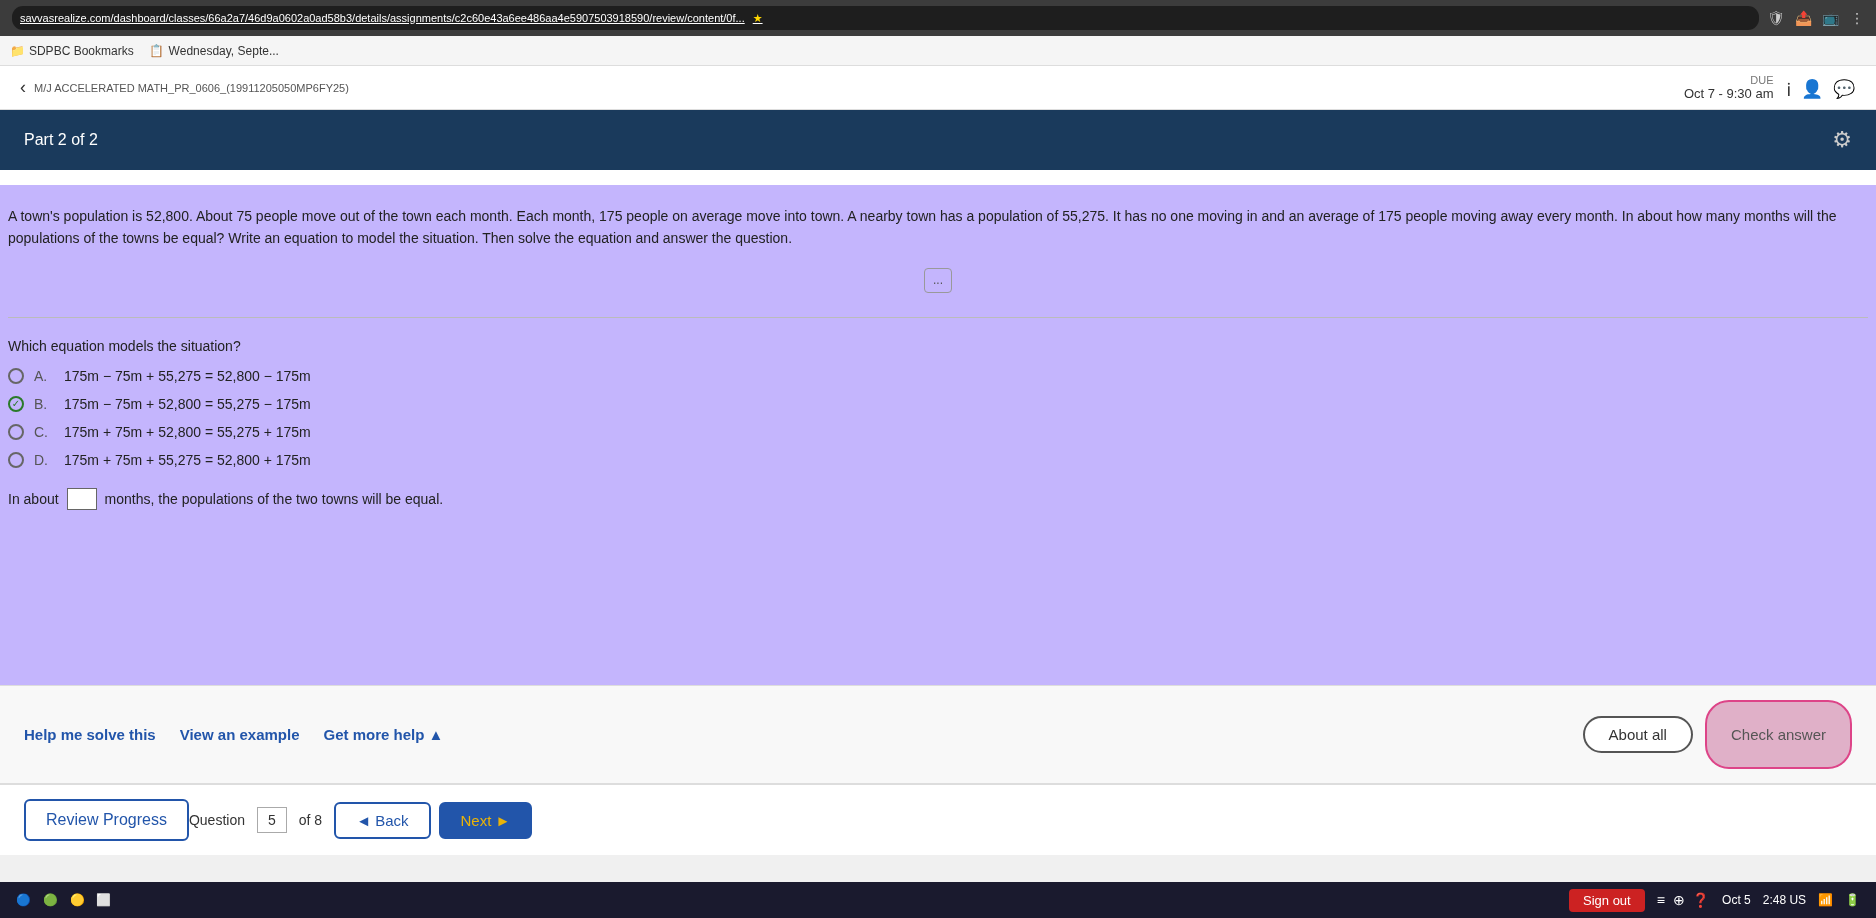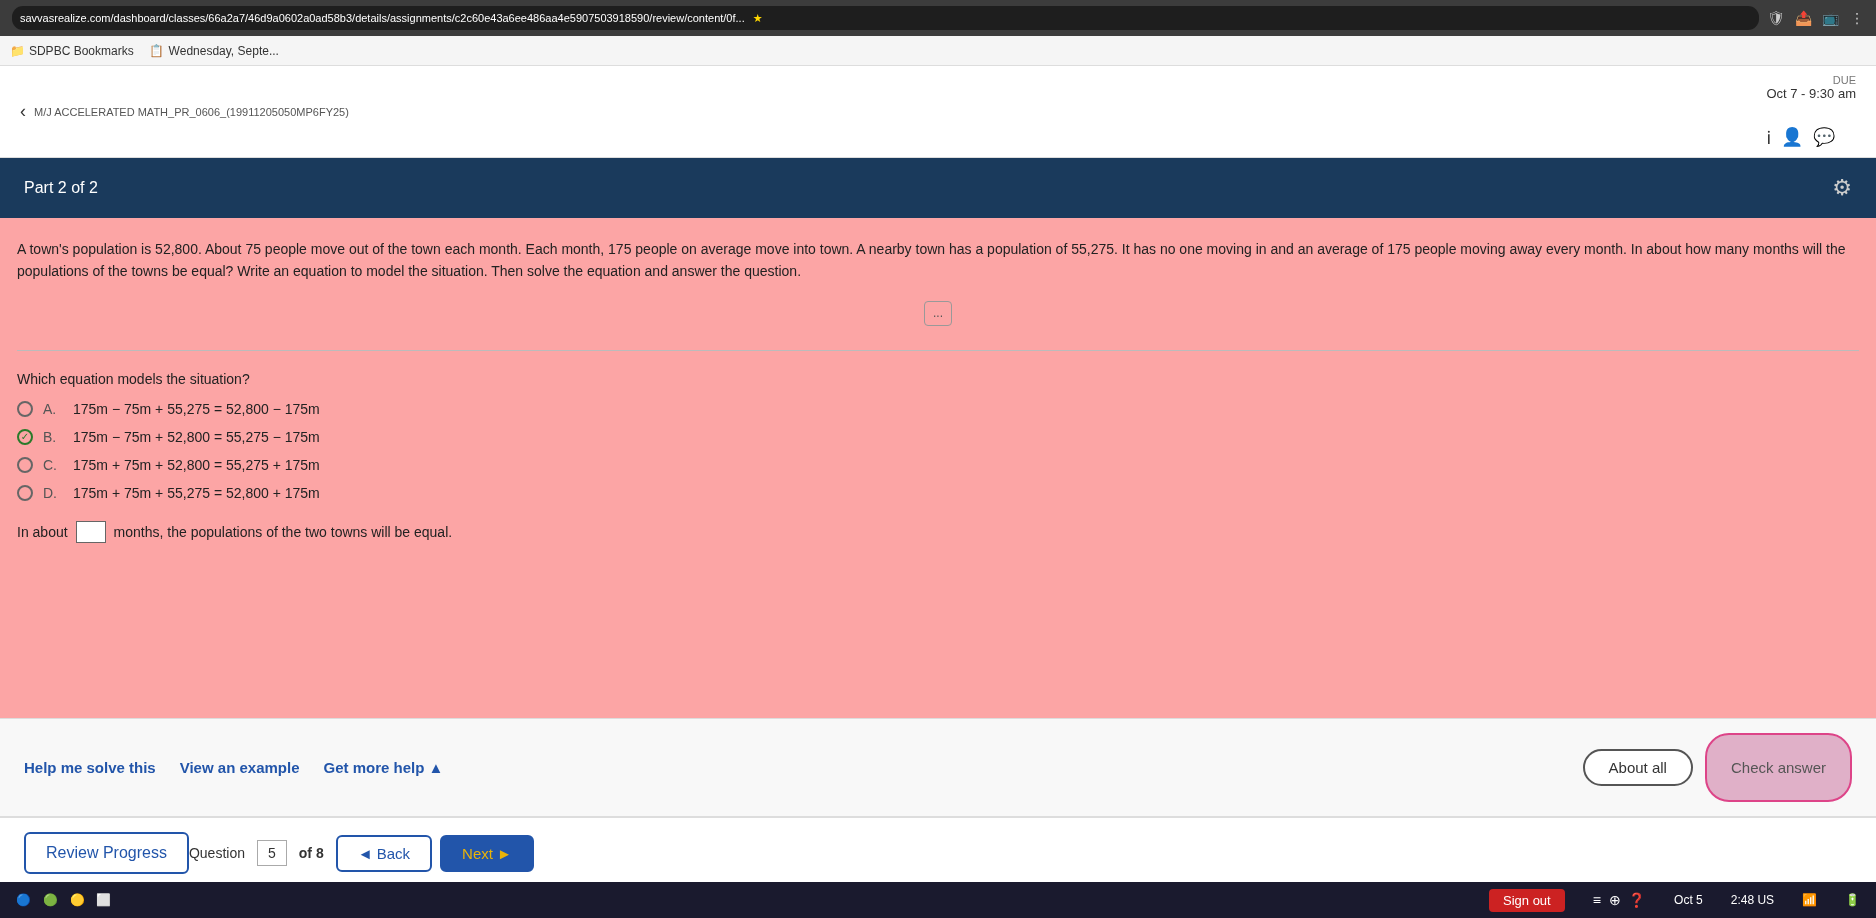--- a/index.html
+++ b/index.html
@@ -21,20 +21,21 @@
       background: #1e1e1e;
       border-radius: 11px;
       height: 24px;
       display: flex;
       align-items: center;
       padding: 0 8px;
       color: #fff;
       font-size: 11px;
       overflow: hidden;
       white-space: nowrap;
+      text-decoration: underline;
     }
     .browser-bar .icons {
       display: flex;
       gap: 10px;
       color: #ccc;
       font-size: 14px;
     }
 
     
     .bookmarks-bar {
@@ -78,23 +79,22 @@
       font-size: 11px;
       color: #555;
     }
     .app-header .course-info .assignment-title {
       font-size: 20px;
       font-weight: bold;
       color: #222;
     }
     .app-header .due-info {
       display: flex;
-      align-items: flex-start;
-      gap: 24px;
-      flex-direction: column;
+      align-items: flex-end;
+      gap: 13px;
     }
     .app-header .due-text {
       text-align: right;
       font-size: 13px;
       color: #333;
     }
     .app-header .due-text .due-label {
       font-size: 11px;
       color: #777;
     }
@@ -128,23 +128,24 @@
       font-size: 16px;
     }
     .part-banner .settings-icon {
       font-size: 22px;
       cursor: pointer;
       color: #ccc;
     }
 
     
     .question-area {
-      padding: 20px 17px;
-      background: #fca5a5;
+      padding: 20px 8px;
+      background: #c4b5fd;
       min-height: 500px;
+      margin-top: 15px;
     }
     .question-text {
       font-size: 14px;
       color: #222;
       line-height: 1.6;
       margin-bottom: 20px;
       border-bottom: 1px solid #bbb;
       padding-bottom: 16px;
     }
     .expand-btn {
@@ -296,21 +297,20 @@
     .question-number-box {
       border: 1px solid #aaa;
       padding: 4px 10px;
       font-size: 14px;
       color: #333;
       background: #fff;
     }
     .of-total {
       font-size: 14px;
       color: #333;
-      font-weight: bold;
     }
     .nav-buttons {
       display: flex;
       gap: 8px;
     }
     .back-btn {
       border: 2px solid #2255aa;
       border-radius: 6px;
       padding: 8px 20px;
       background: #fff;
@@ -351,21 +351,21 @@
       z-index: 100;
     }
     .tray-left {
       display: flex;
       align-items: center;
       gap: 12px;
     }
     .tray-right {
       display: flex;
       align-items: center;
-      gap: 28px;
+      gap: 12px;
     }
     .sign-out-btn {
       background: #cc2222;
       color: #fff;
       border: none;
       border-radius: 4px;
       padding: 4px 14px;
       font-size: 13px;
       cursor: pointer;
     }

